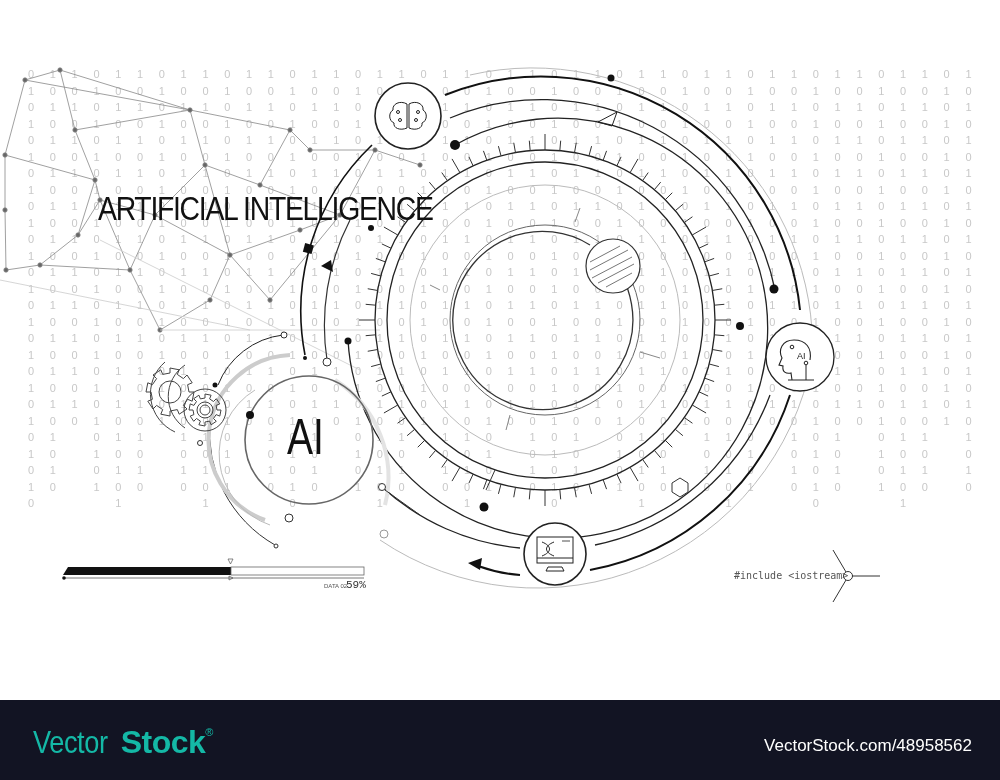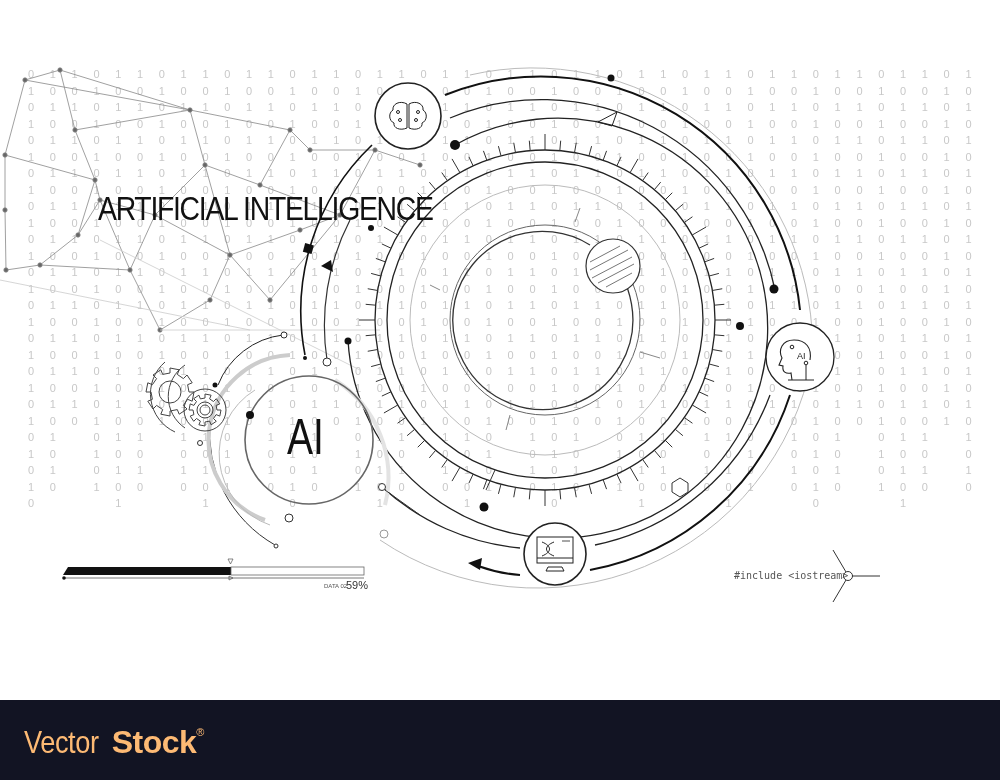--- a/index.html
+++ b/index.html
@@ -3,24 +3,24 @@
 <meta charset="utf-8">
 <style>
   html, body { margin: 0; padding: 0; background: #ffffff; }
   body { width: 1000px; height: 780px; position: relative; overflow: hidden; font-family: "Liberation Sans", sans-serif; }
   #art { position: absolute; left: 0; top: 0; width: 1000px; height: 700px; background: #ffffff; }
   #art svg { position: absolute; left: 0; top: 0; }
   .binary text { font-family: "Liberation Sans", sans-serif; font-size: 11px; fill: #c8c8c8; }
   .title { position: absolute; left: 98px; top: 190px; font-family: "Liberation Sans", sans-serif; font-size: 33px; letter-spacing: -1.5px; color: #111; transform: scaleX(0.86); transform-origin: left top; white-space: nowrap; }
   .ai-label { position: absolute; left: 287px; top: 408px; font-size: 50px; color: #111; transform: scaleX(0.78); transform-origin: left top; }
   .data-label { position: absolute; left: 324px; top: 583px; font-size: 6px; color: #555; }
-  .data-pct { position: absolute; left: 346px; top: 579px; font-size: 11px; color: #333; }
+  .data-pct { position: absolute; left: 346px; top: 579px; font-size: 11px; color: #333; font-family: Liberation Mono, monospace; }
   .code { position: absolute; left: 734px; top: 570px; font-family: "DejaVu Sans Mono", monospace; font-size: 10px; color: #555; }
   #footer { position: absolute; left: 0; top: 700px; width: 1000px; height: 80px; background: #121423; }
-  .brand { position: absolute; left: 24px; top: 24px; font-size: 32px; color: #fdba74; letter-spacing: -0.5px; }
+  .brand { position: absolute; left: 33px; top: 24px; font-size: 32px; color: #14b8a6; letter-spacing: -0.5px; }
   .brand .light { font-weight: normal; transform: scaleX(0.85); display: inline-block; transform-origin: left; }
   .brand .bold { font-weight: bold; }
   .brand .reg { font-size: 11px; vertical-align: top; position: relative; top: 2px; }
   .brand-url { position: absolute; right: 28px; top: 36px; font-size: 17px; color: #ffffff; }
 </style>
 </head>
 <body>
 
 <div id="art">
   <svg width="1000" height="700" viewBox="0 0 1000 700">
@@ -1429,13 +1429,14 @@
   <div class="ai-label">AI</div>
   <div class="data-label">DATA 02</div>
   <div class="data-pct">59%</div>
   <div class="code">#include &lt;iostream&gt;</div>
 </div>
 
 <div id="footer">
   <div class="brand">
     <span class="light">Vector</span><span class="bold">Stock</span><span class="reg">®</span>
   </div>
+  <div class="brand-url">VectorStock.com/48958562</div>
 </div>
 
 </body></html>

